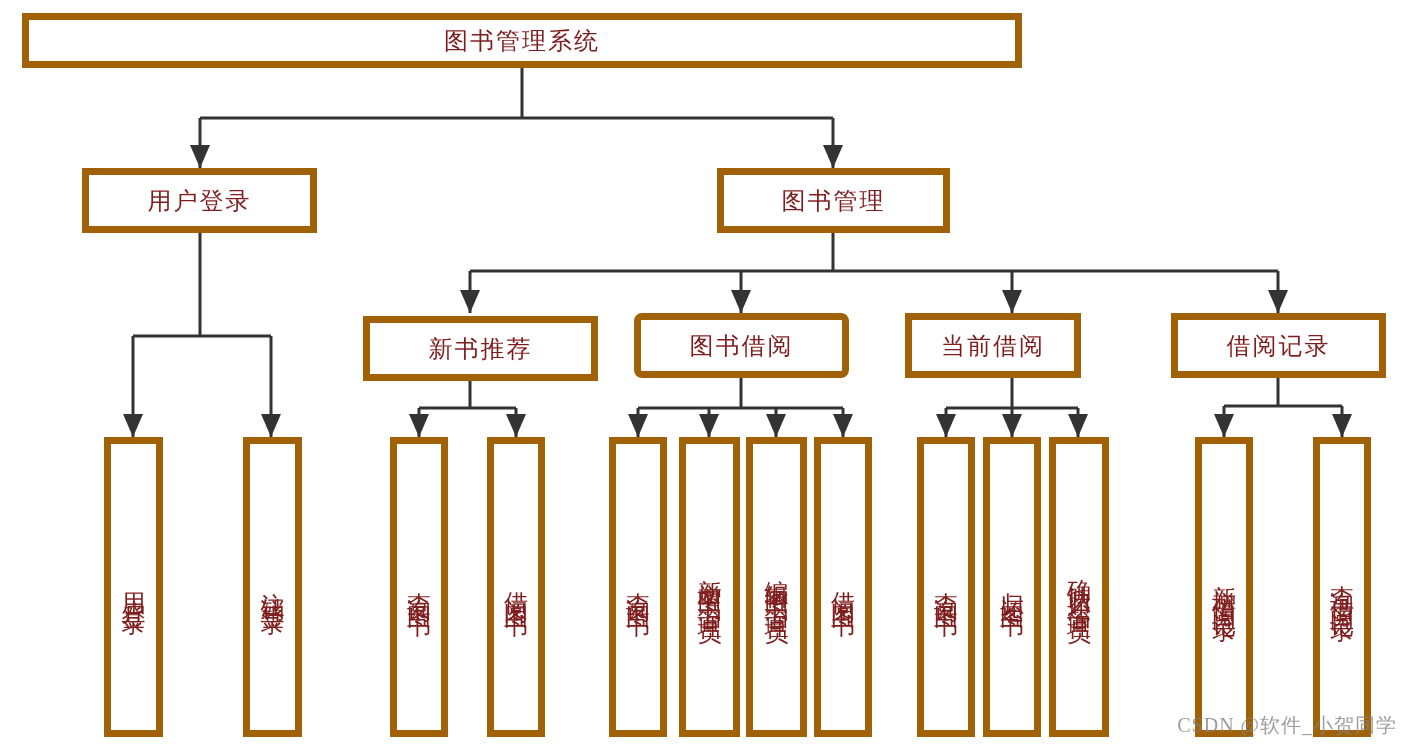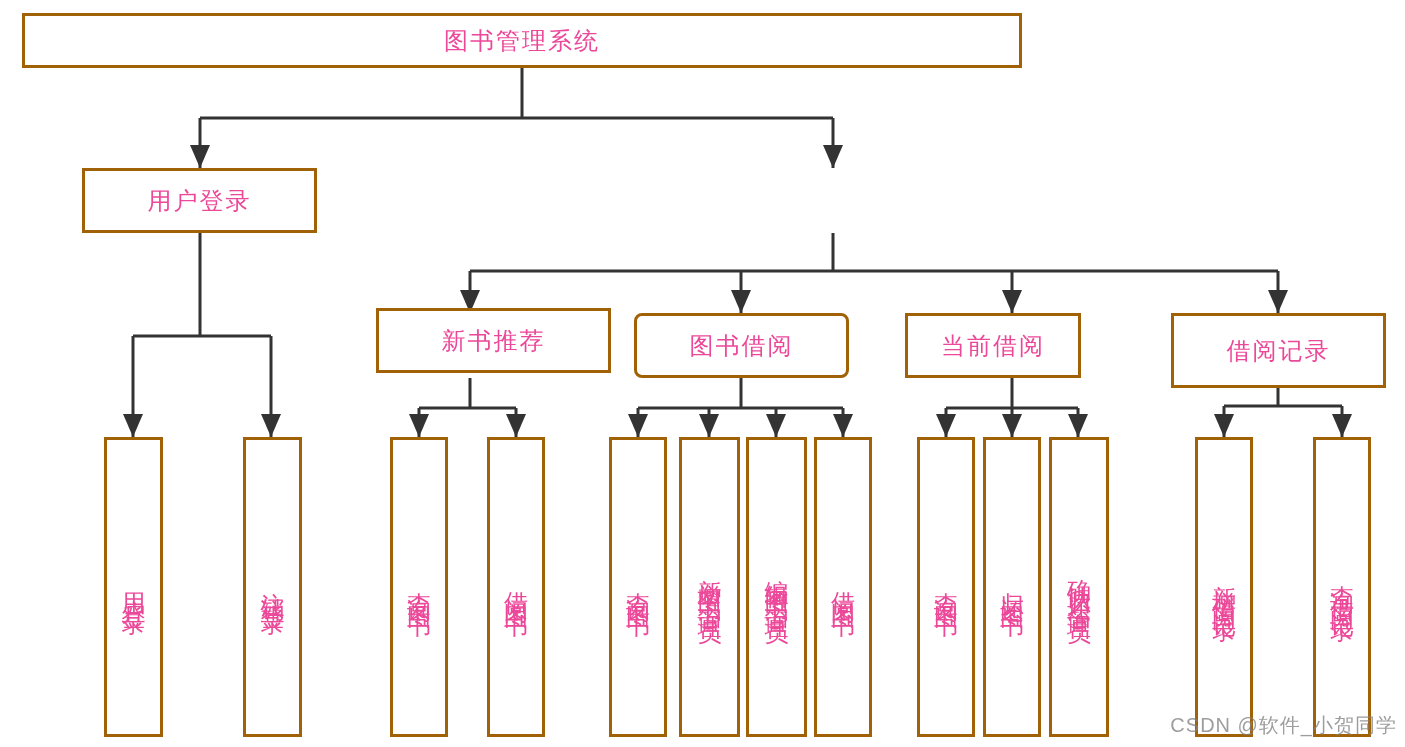--- a/index.html
+++ b/index.html
@@ -3,33 +3,33 @@
 <meta charset="utf-8">
 <style>
   html,body{margin:0;padding:0;background:#ffffff;}
   body{font-family:"Liberation Sans",sans-serif;}
   .canvas{
     position:relative;width:1405px;height:747px;background:#ffffff;overflow:hidden;
   }
   .connectors{position:absolute;left:0;top:0;width:1405px;height:747px;}
   .node{
     position:absolute;box-sizing:border-box;background:#ffffff;
-    border:3px solid #a16207;color:#ec4899;
+    border:7px solid #a16207;color:#7f1d1d;
     display:flex;align-items:center;justify-content:center;
     font-size:24px;letter-spacing:2px;white-space:nowrap;
   }
   .vnode{
     writing-mode:vertical-rl;text-orientation:mixed;
     letter-spacing:7px;font-size:24px;line-height:1;
     white-space:normal;
   }
   .watermark{
     position:absolute;right:8px;bottom:8px;
     font-size:20px;letter-spacing:1px;
-    color:rgba(130,130,130,0.78);z-index:5;
+    color:rgba(130,130,130,0.78);z-index:5;font-family:Liberation Serif, serif;
   }
 </style>
 </head>
 <body>
 
 <div class="canvas">
 
   <svg class="connectors" viewBox="0 0 1405 747" xmlns="http://www.w3.org/2000/svg">
     <defs>
       <marker id="arrow" markerUnits="userSpaceOnUse" markerWidth="26" markerHeight="24" refX="23" refY="10" orient="auto">
@@ -69,25 +69,26 @@
 
       <path d="M1278 378 V406 M1224 406 H1342"></path>
       <path d="M1224 406 V437" marker-end="url(#arrow)"></path>
       <path d="M1342 406 V437" marker-end="url(#arrow)"></path>
     </g>
   </svg>
 
   <div class="node" style="left:22px;top:13px;width:1000px;height:55px;">图书管理系统</div>
 
   <div class="node" style="left:82px;top:168px;width:235px;height:65px;">用户登录</div>
+  <div class="node" style="left:717px;top:168px;width:233px;height:65px;">图书管理</div>
 
-  <div class="node" style="left:363px;top:308px;width:235px;height:65px;margin-left:13px;">新书推荐</div>
+  <div class="node" style="left:363px;top:316px;width:235px;height:65px;">新书推荐</div>
   <div class="node" style="left:634px;top:313px;width:215px;height:65px;border-radius:8px;">图书借阅</div>
   <div class="node" style="left:905px;top:313px;width:176px;height:65px;">当前借阅</div>
-  <div class="node" style="left:1171px;top:313px;width:215px;height:75px;">借阅记录</div>
+  <div class="node" style="left:1171px;top:313px;width:215px;height:65px;">借阅记录</div>
 
   <div class="node vnode" style="left:104px;top:437px;width:59px;height:300px;">用户登录</div>
   <div class="node vnode" style="left:243px;top:437px;width:59px;height:300px;">注销登录</div>
 
   <div class="node vnode" style="left:390px;top:437px;width:58px;height:300px;">查询图书</div>
   <div class="node vnode" style="left:487px;top:437px;width:58px;height:300px;">借阅图书</div>
 
   <div class="node vnode" style="left:609px;top:437px;width:58px;height:300px;">查询图书</div>
   <div class="node vnode" style="left:679px;top:437px;width:61px;height:300px;letter-spacing:6px;">新增图书（管理员）</div>
   <div class="node vnode" style="left:746px;top:437px;width:61px;height:300px;letter-spacing:6px;">编辑图书（管理员）</div>

